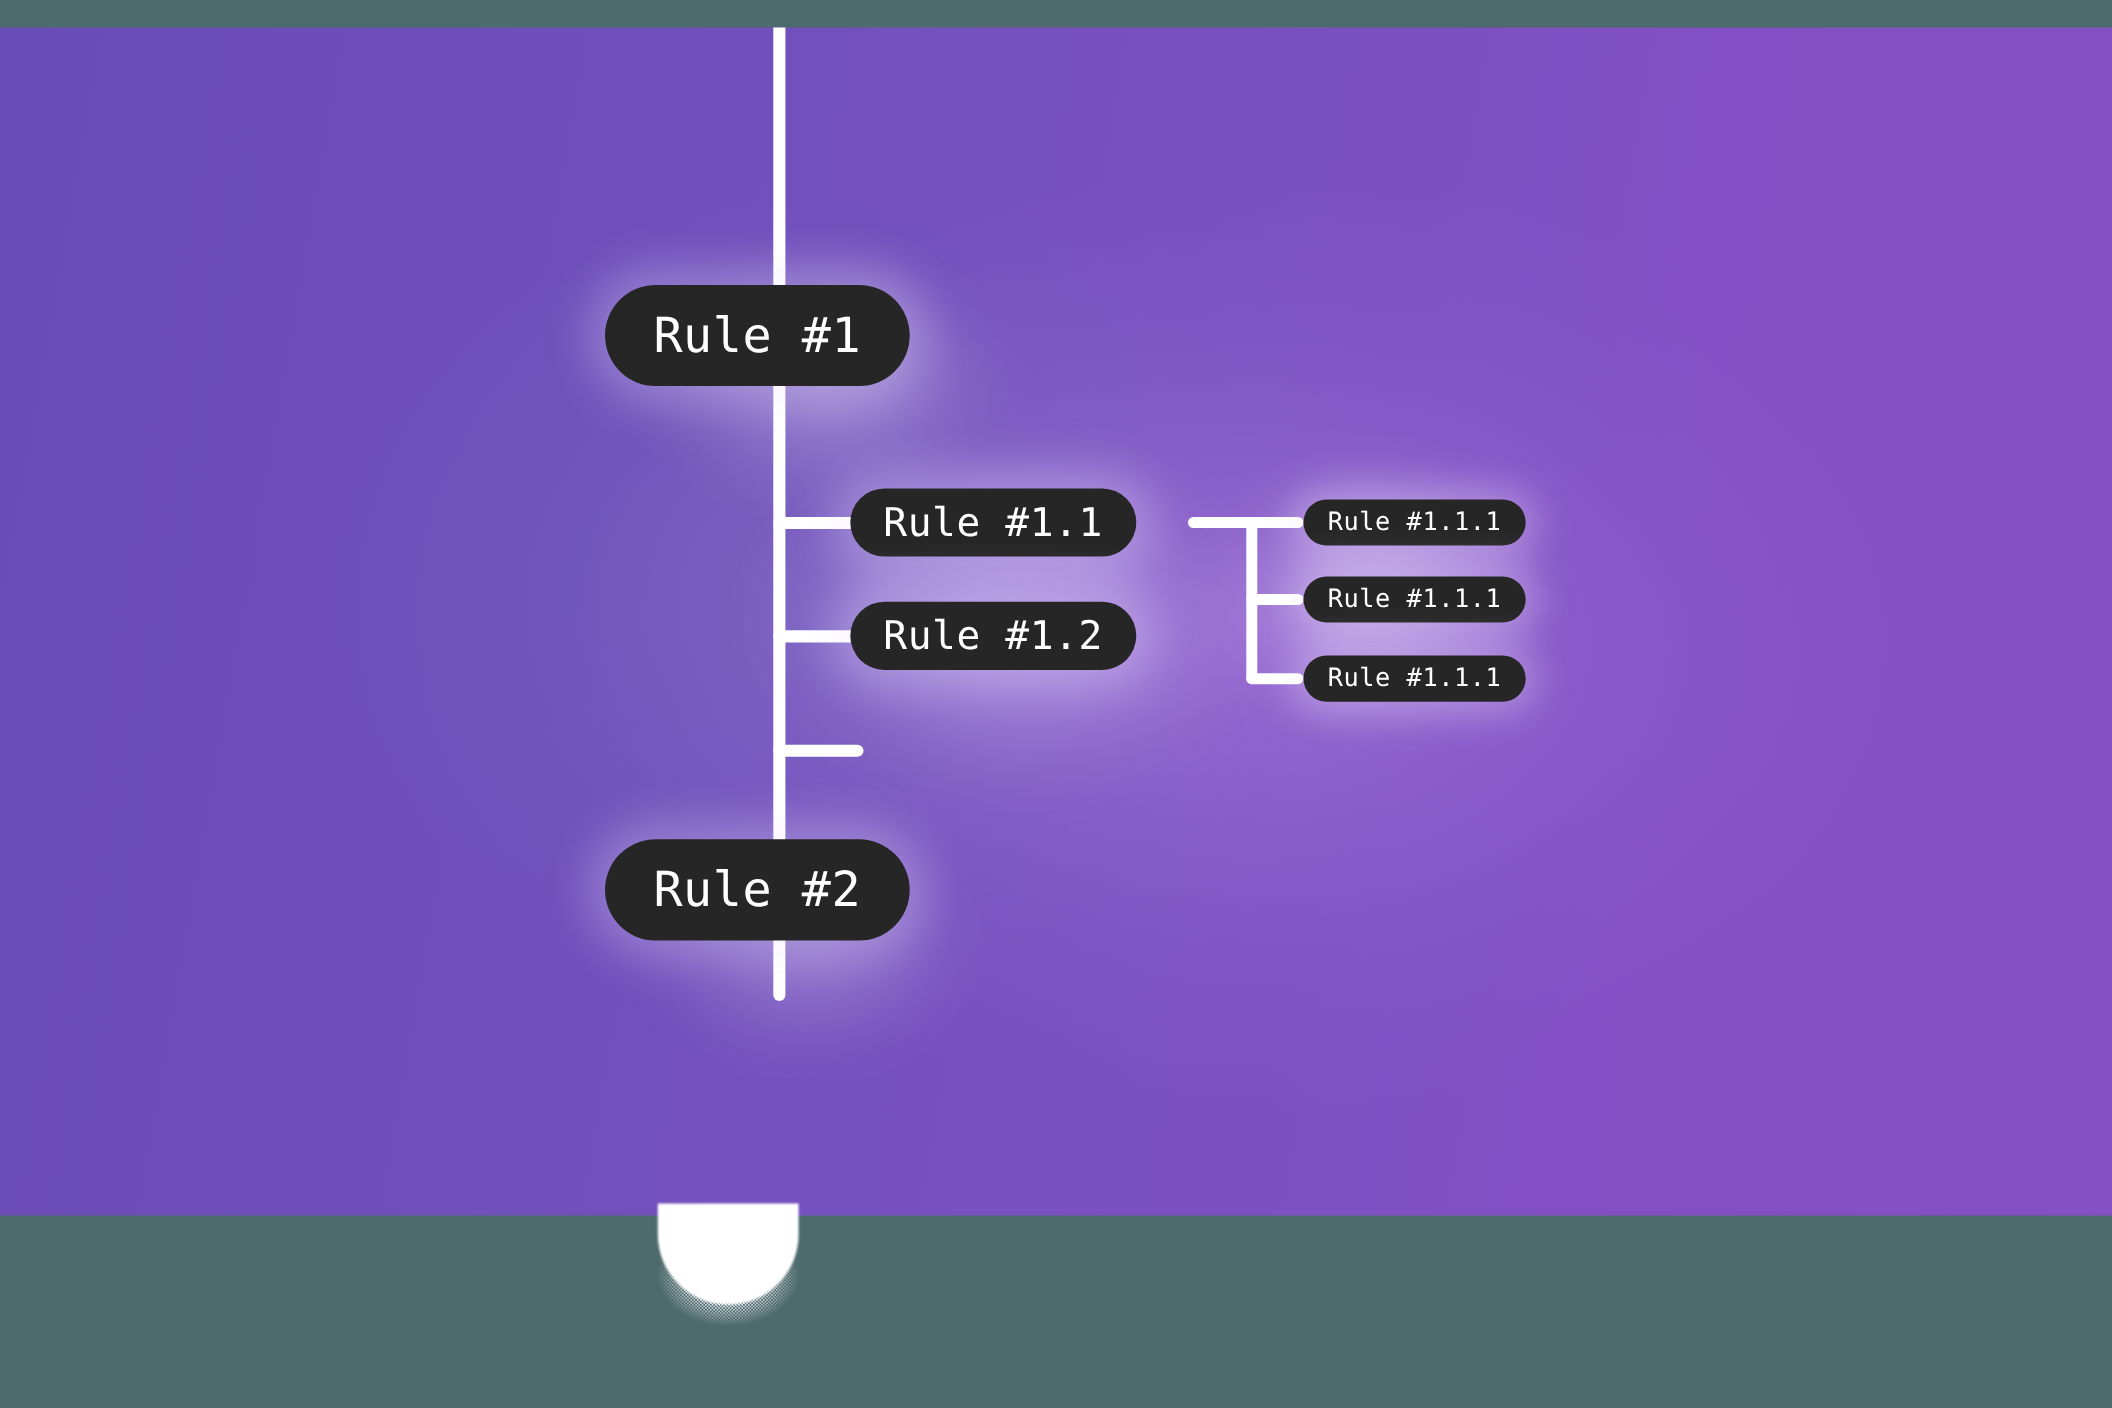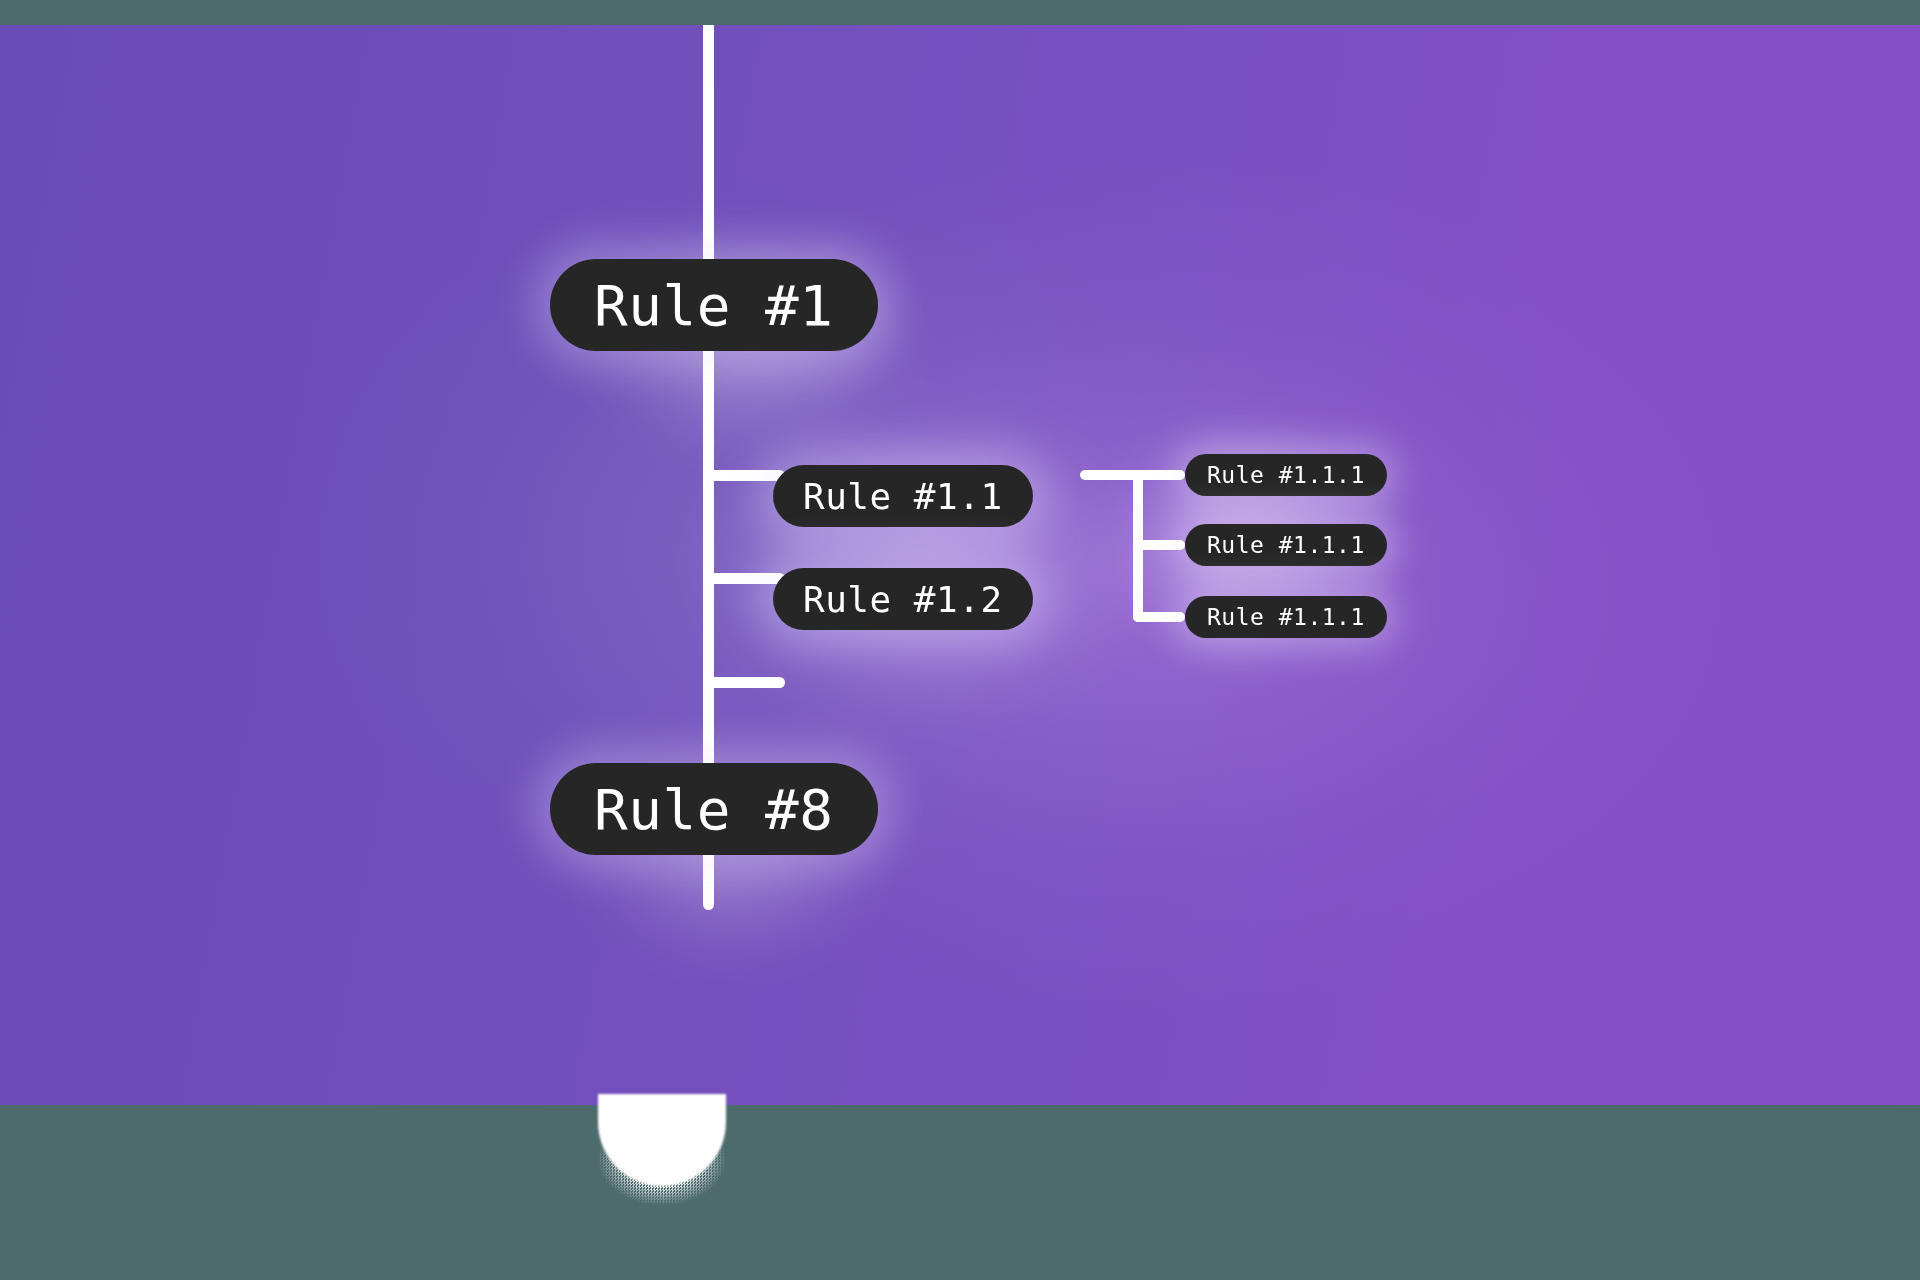--- a/index.html
+++ b/index.html
@@ -90,28 +90,27 @@
     justify-content: center;
     background: #262626;
     color: #ffffff;
     border-radius: 999px;
     white-space: nowrap;
     letter-spacing: 0.5px;
     box-shadow: 0 0 42px 16px rgba(236,226,255,0.30);
   }
   .node-l1 {
     height: 92px;
-    font-size: 56px;
+    font-size: 44px;
     padding: 0 44px;
   }
   .node-l2 {
     height: 62px;
     font-size: 36px;
     padding: 0 30px;
-    margin-top: 21px;
   }
   .node-l3 {
     height: 42px;
     font-size: 23px;
     padding: 0 22px;
     box-shadow: 0 0 34px 12px rgba(240,230,255,0.32);
   }
 
   
   .bottom-glow {
@@ -188,21 +187,21 @@
     <div class="node node-l3" style="left:1185px; top:571px;">
       <span>Rule #1.1.1</span>
     </div>
 
     <div class="node node-l2" style="left:773px; top:522px;">
       <span>Rule #1.2</span>
     </div>
 
 
     <div class="node node-l1" style="left:550px; top:738px;">
-      <span>Rule #8</span>
+      <span>Rule #2</span>
     </div>
 
   </div>
 
   <div class="bottom-glow">
     <div class="core"></div>
     <div class="speckle"></div>
   </div>
 
 </div>

